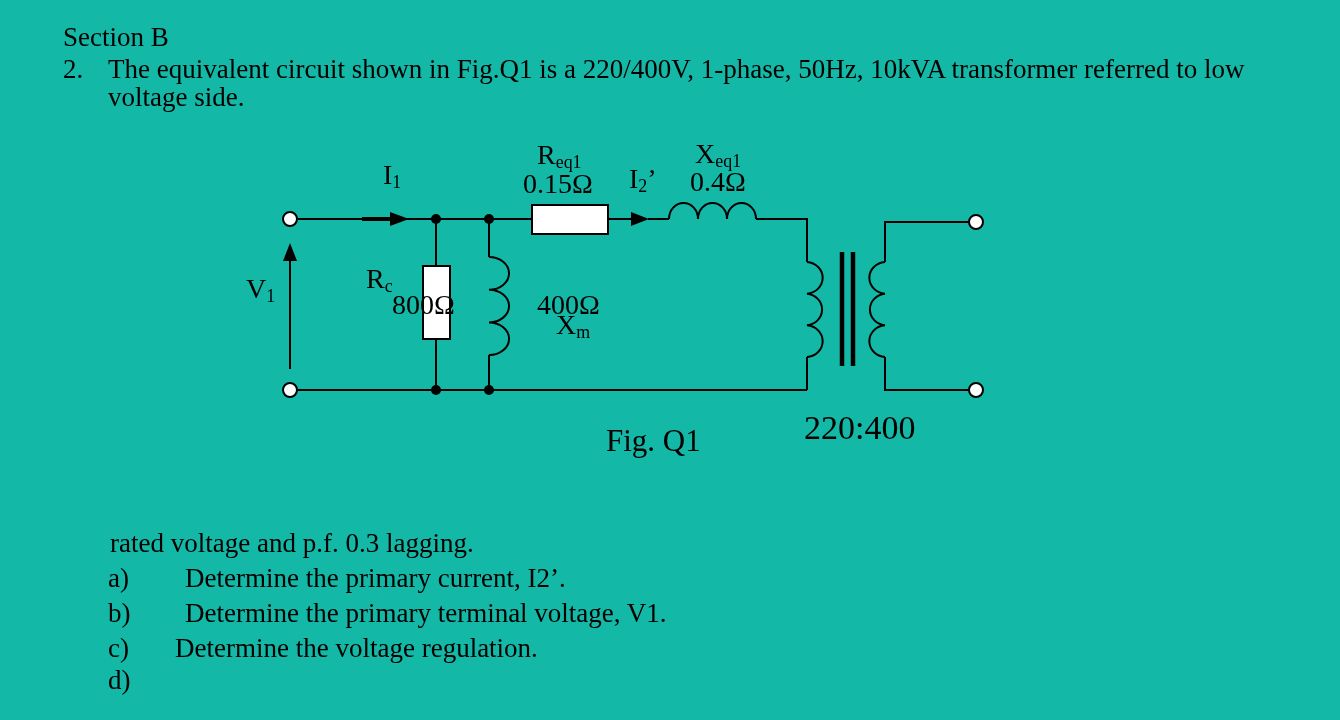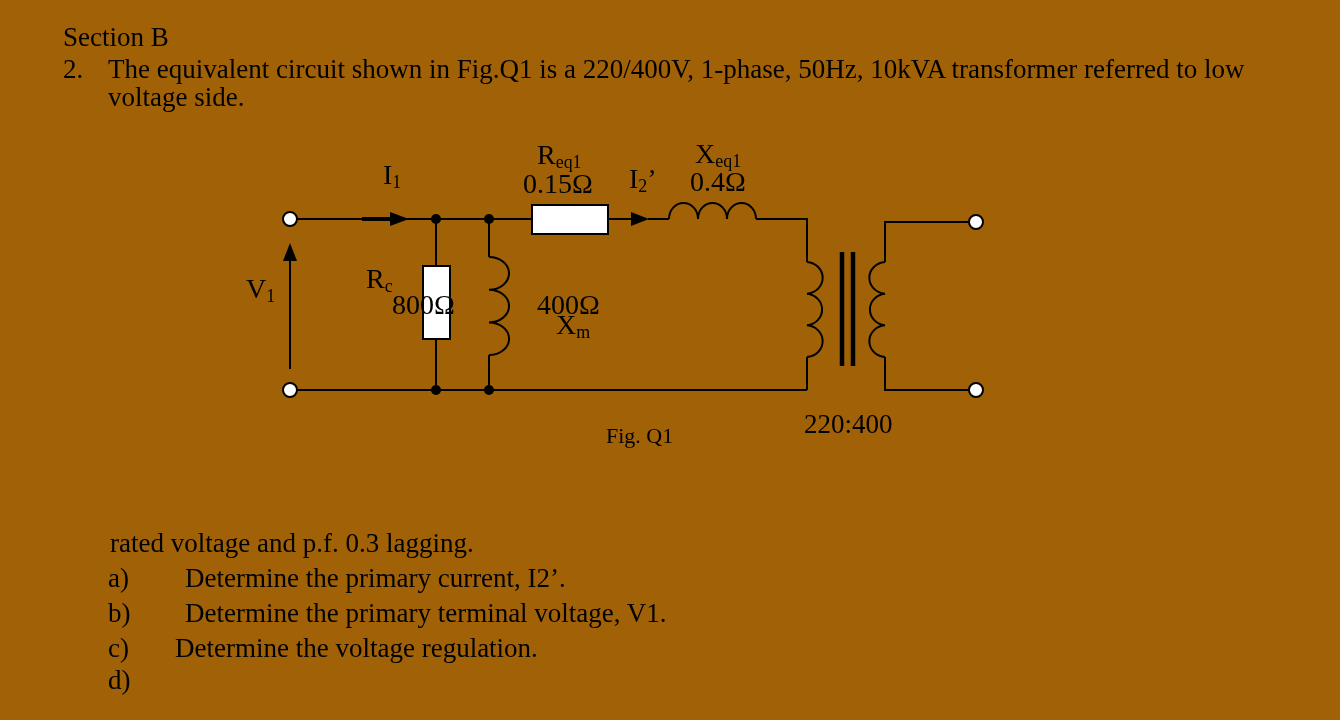--- a/index.html
+++ b/index.html
@@ -1,22 +1,22 @@
 <!DOCTYPE html>
 <html><head>
 <meta charset="utf-8">
 <style>
   html,body{margin:0;padding:0;background:#fff;}
-  .page{position:relative;width:1340px;height:720px;background:#a16207;overflow:hidden;
+  .page{position:relative;width:1340px;height:720px;background:#14b8a6;overflow:hidden;
         font-family:"Liberation Serif",serif;color:#000;}
   .t{position:absolute;font-size:27px;line-height:1.05;white-space:nowrap;}
   .clabel{position:absolute;font-size:28px;line-height:1;white-space:nowrap;}
   .clabel sub, .t sub{font-size:0.64em;line-height:0;vertical-align:-0.25em;}
-  .caption{font-size:22px;}
-  .ratio{font-size:27px;}
+  .caption{font-size:31px;}
+  .ratio{font-size:34px;}
   svg{position:absolute;left:0;top:0;}
   .wire{stroke:#000;stroke-width:2;fill:none;}
   .thick{stroke:#000;stroke-width:4;fill:none;}
   .sym{stroke:#000;stroke-width:2;fill:#fff;}
   .dot{fill:#000;stroke:none;}
   .head{fill:#000;stroke:none;}
   .core{stroke:#000;stroke-width:4.5;fill:none;}
 </style>
 </head>
 <body>

